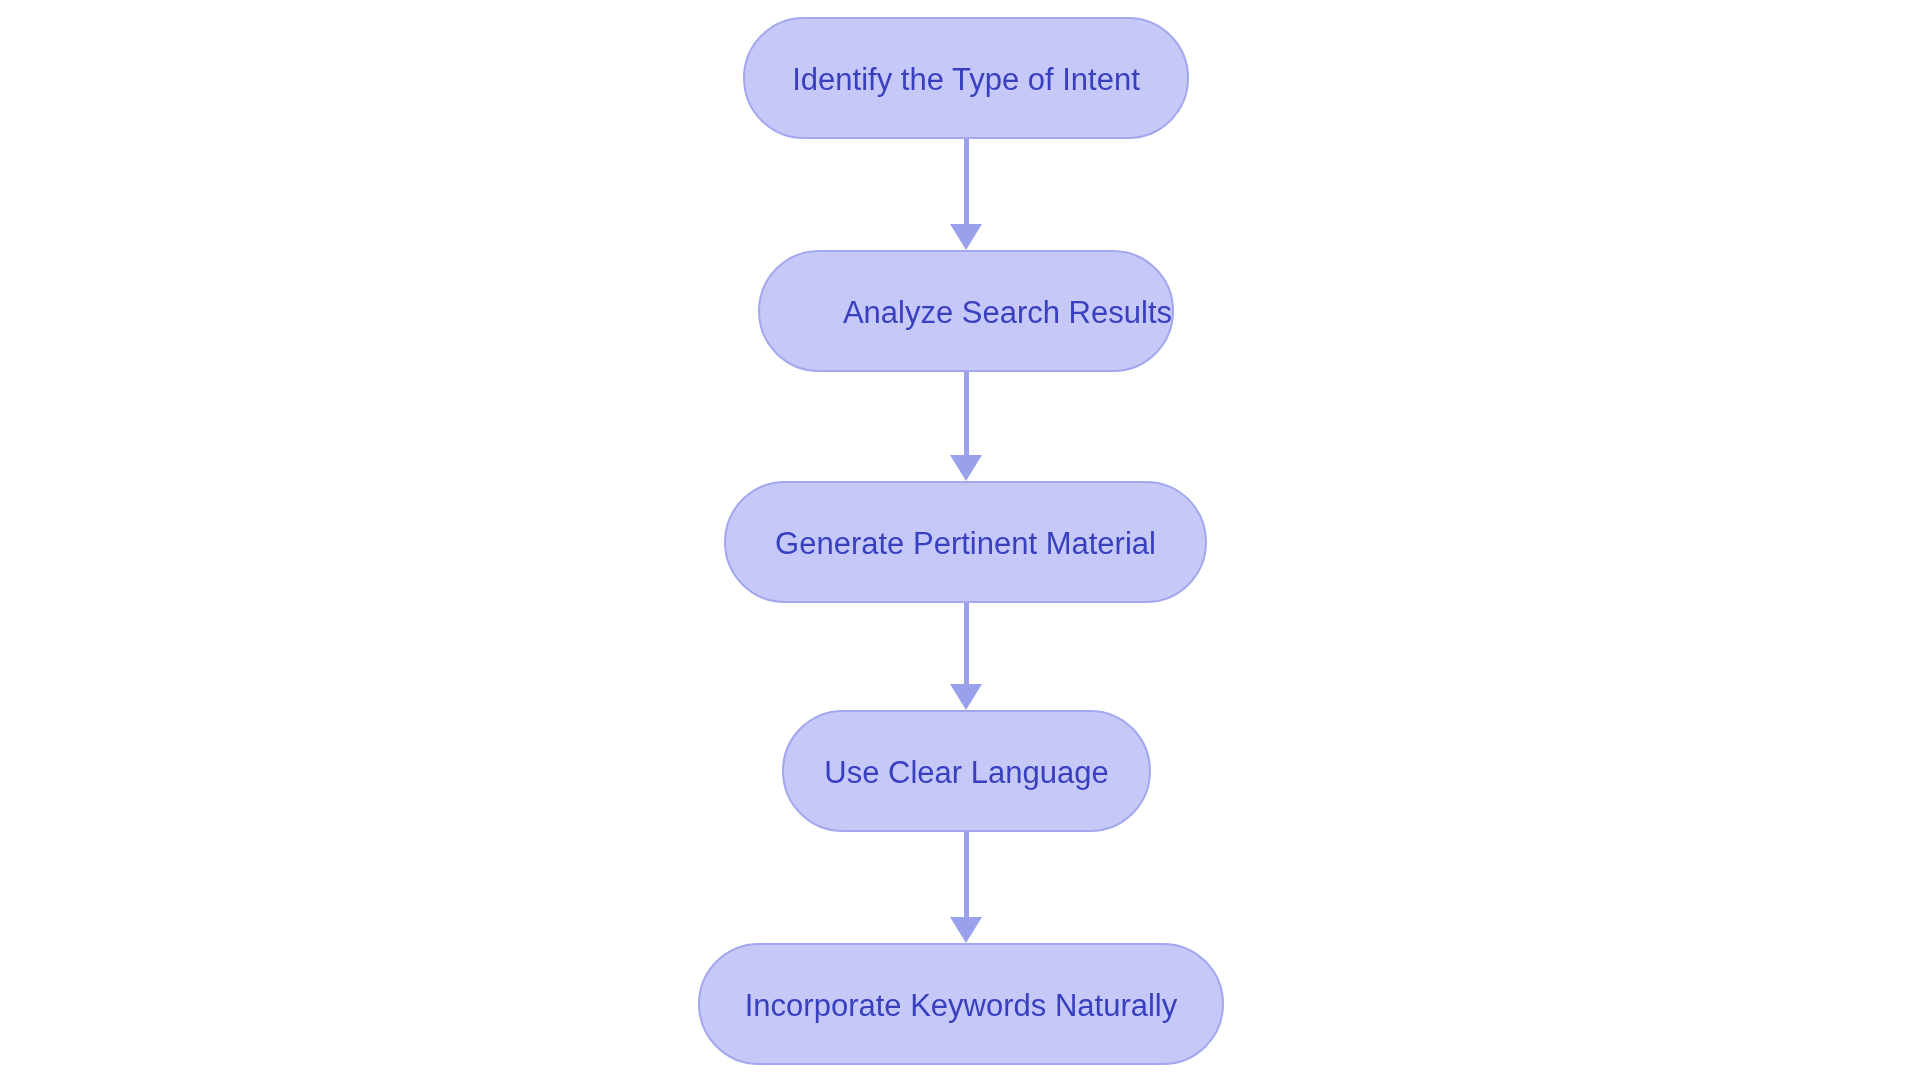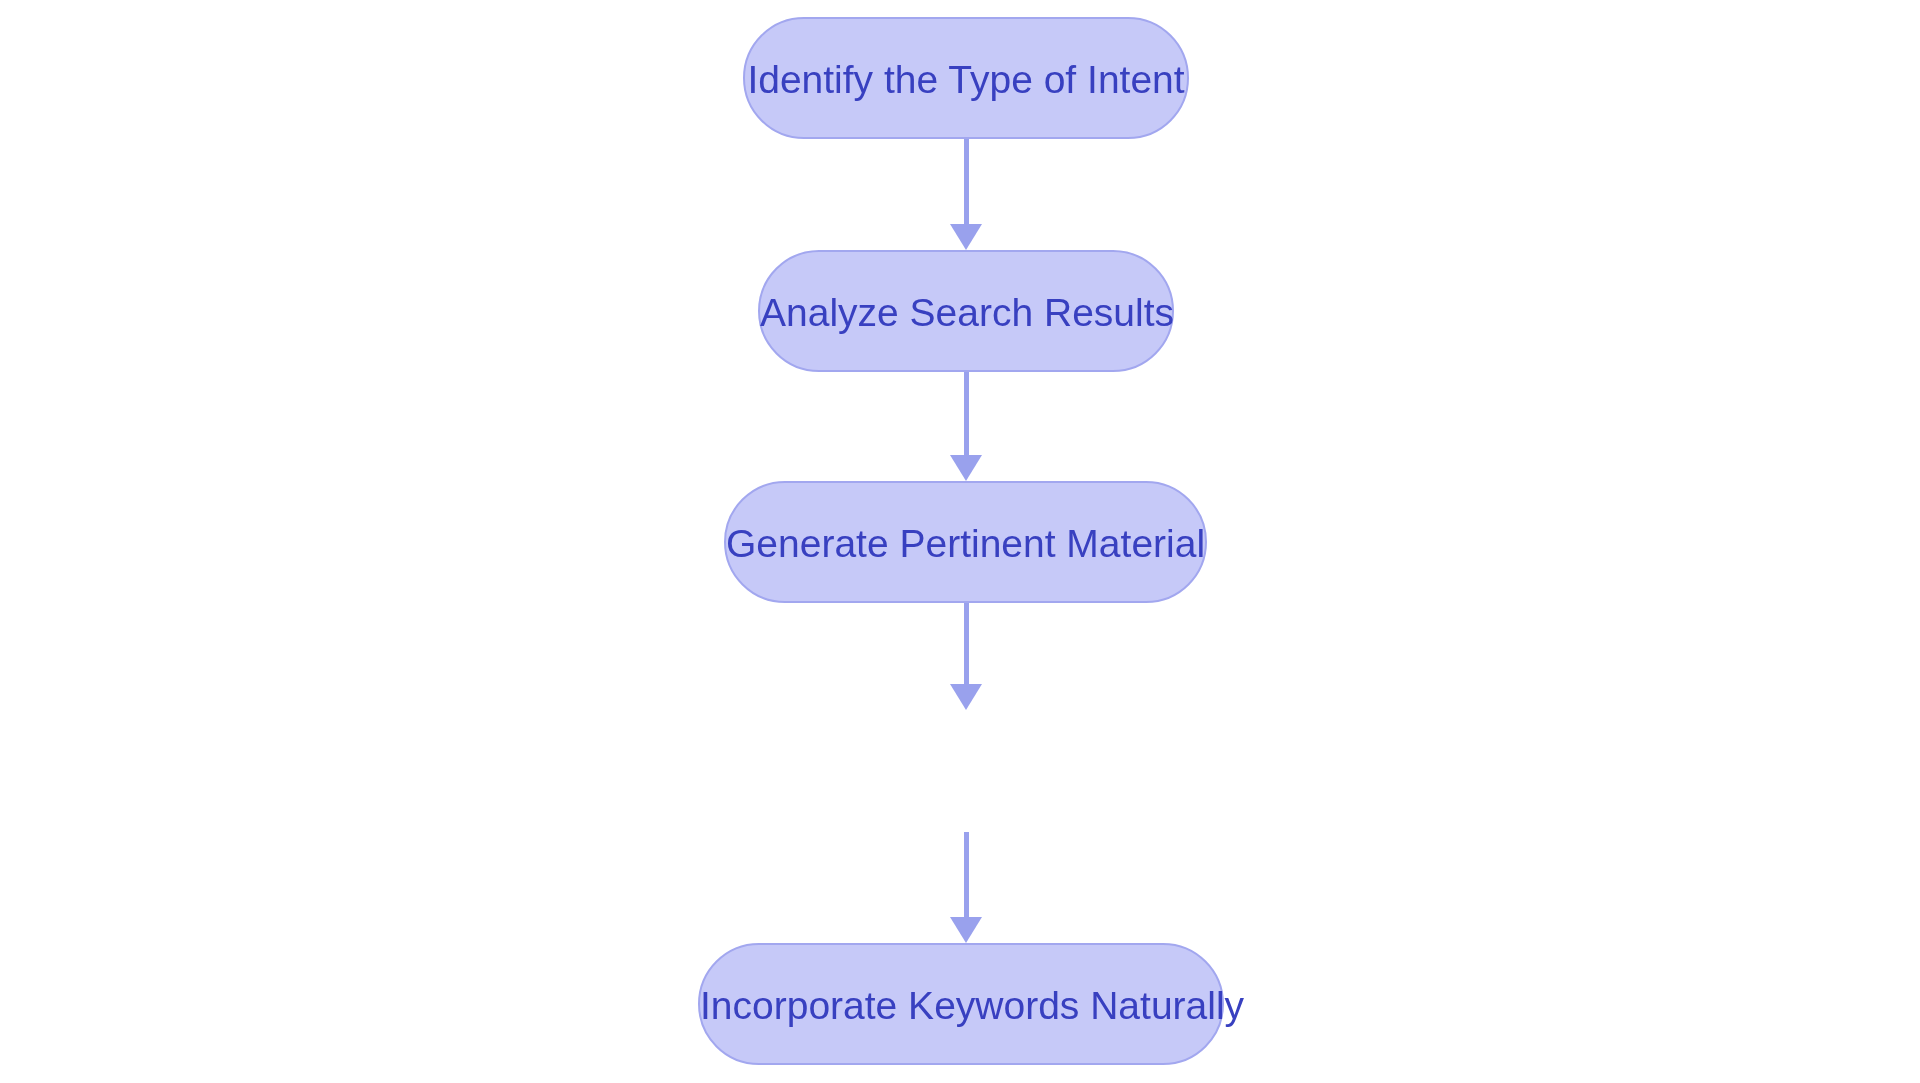--- a/index.html
+++ b/index.html
@@ -16,21 +16,21 @@
     font-family: "Liberation Sans", "DejaVu Sans", sans-serif;
   }
   .flow-node {
     position: absolute;
     height: 122px;
     line-height: 122px;
     border-radius: 61px;
     background: var(--node-fill, #c6c9f8);
     border: 2px solid var(--node-border, #a2a7ef);
     color: var(--node-text, #3840c0);
-    font-size: 39px;
+    font-size: 31px;
     text-align: center;
     white-space: nowrap;
     box-sizing: border-box;
   }
   .connector {
     position: absolute;
     left: 966px;
     transform: translateX(-50%);
     display: flex;
     flex-direction: column;
@@ -54,34 +54,35 @@
 
 <div class="canvas" style="--bg: #ffffff; --node-fill: #c6c9f8; --node-border: #a2a7ef; --node-text: #3840c0; --arrow: #99a1ed;">
 
   <div class="flow-node" style="left:743px; top:17px;  width:446px;">Identify the Type of Intent</div>
 
   <div class="connector" style="top:139px; height:111px;">
     <div class="shaft"></div>
     <div class="head"></div>
   </div>
 
-  <div class="flow-node" style="left:758px; top:250px; width:416px;">Analyze Search Results</div>
+  <div class="flow-node" style="left:758px; top:250px; width:416px;text-align:right;">Analyze Search Results</div>
 
   <div class="connector" style="top:372px; height:109px;">
     <div class="shaft"></div>
     <div class="head"></div>
   </div>
 
   <div class="flow-node" style="left:724px; top:481px; width:483px;">Generate Pertinent Material</div>
 
   <div class="connector" style="top:603px; height:107px;">
     <div class="shaft"></div>
     <div class="head"></div>
   </div>
 
+  <div class="flow-node" style="left:782px; top:710px; width:369px;">Use Clear Language</div>
 
   <div class="connector" style="top:832px; height:111px;">
     <div class="shaft"></div>
     <div class="head"></div>
   </div>
 
   <div class="flow-node" style="left:698px; top:943px; width:526px;">Incorporate Keywords Naturally</div>
 
 </div>
 

